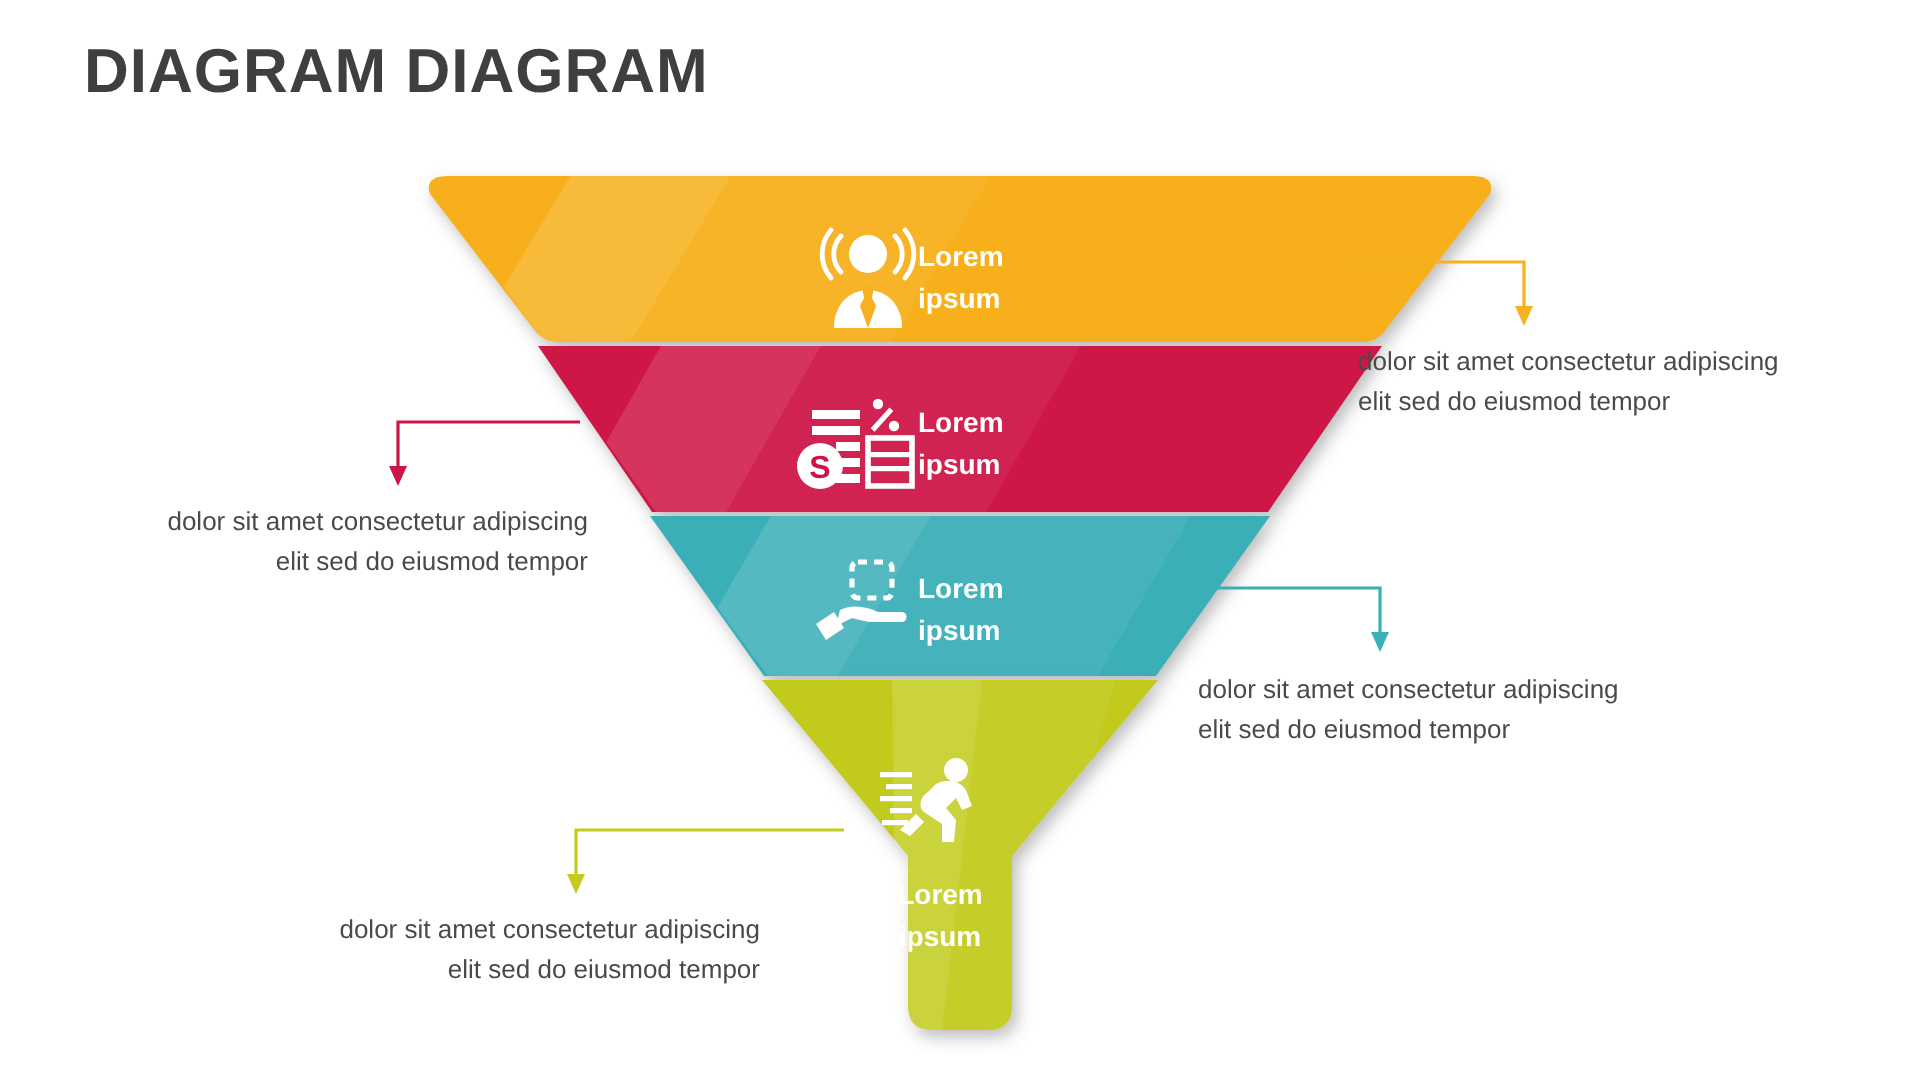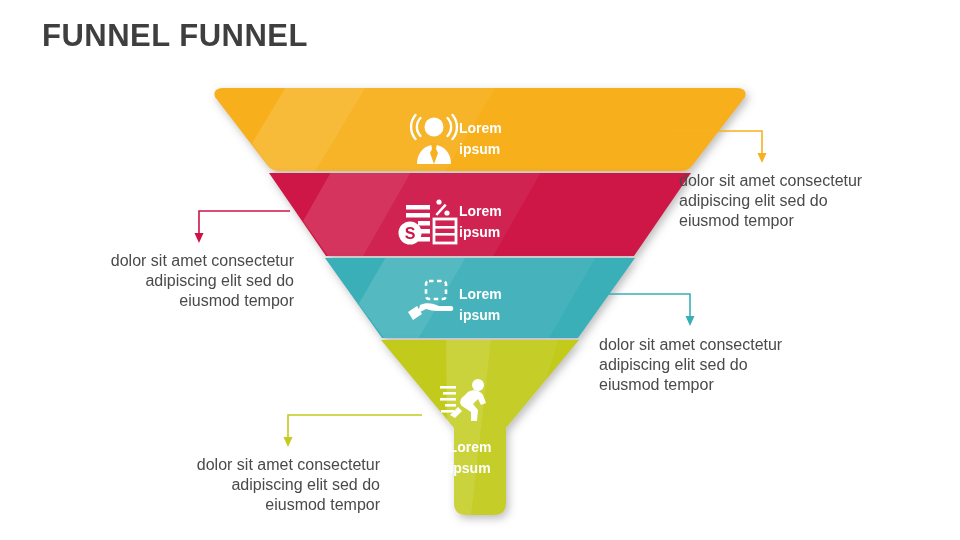--- a/index.html
+++ b/index.html
@@ -50,38 +50,38 @@
     position: absolute;
     color: #ffffff;
     font-weight: bold;
     font-size: 14px;
     line-height: 21px;
     font-family: "Liberation Sans", sans-serif;
     white-space: pre-line;
   }
   .caption {
     position: absolute;
-    font-size: 16px;
+    font-size: 13px;
     line-height: 20px;
     color: #4a4a4a;
     font-family: "Liberation Sans", sans-serif;
     width: 212px;
   }
   .caption.right-align { text-align: right; }
   .caption.left-align { text-align: left; }
   .icon-wrap {
     position: absolute;
   }
 </style>
 </head>
 <body>
 
 <div id="slide">
 
-  <div id="page-title">FUNNEL FUNNEL</div>
+  <div id="page-title">DIAGRAM DIAGRAM</div>
 
   <svg class="funnel-svg" viewBox="0 0 960 540">
     <defs>
       <filter id="dropshadow" x="-30%" y="-30%" width="170%" height="170%">
         <feDropShadow dx="2.5" dy="3.5" stdDeviation="4" flood-color="#6b6b6b" flood-opacity="0.45"></feDropShadow>
       </filter>
       <clipPath id="clip1">
           <path d="M 212 88 L 748 88 L 688 171 L 272 171 Z"></path>
         </clipPath>
       <clipPath id="clip2">

